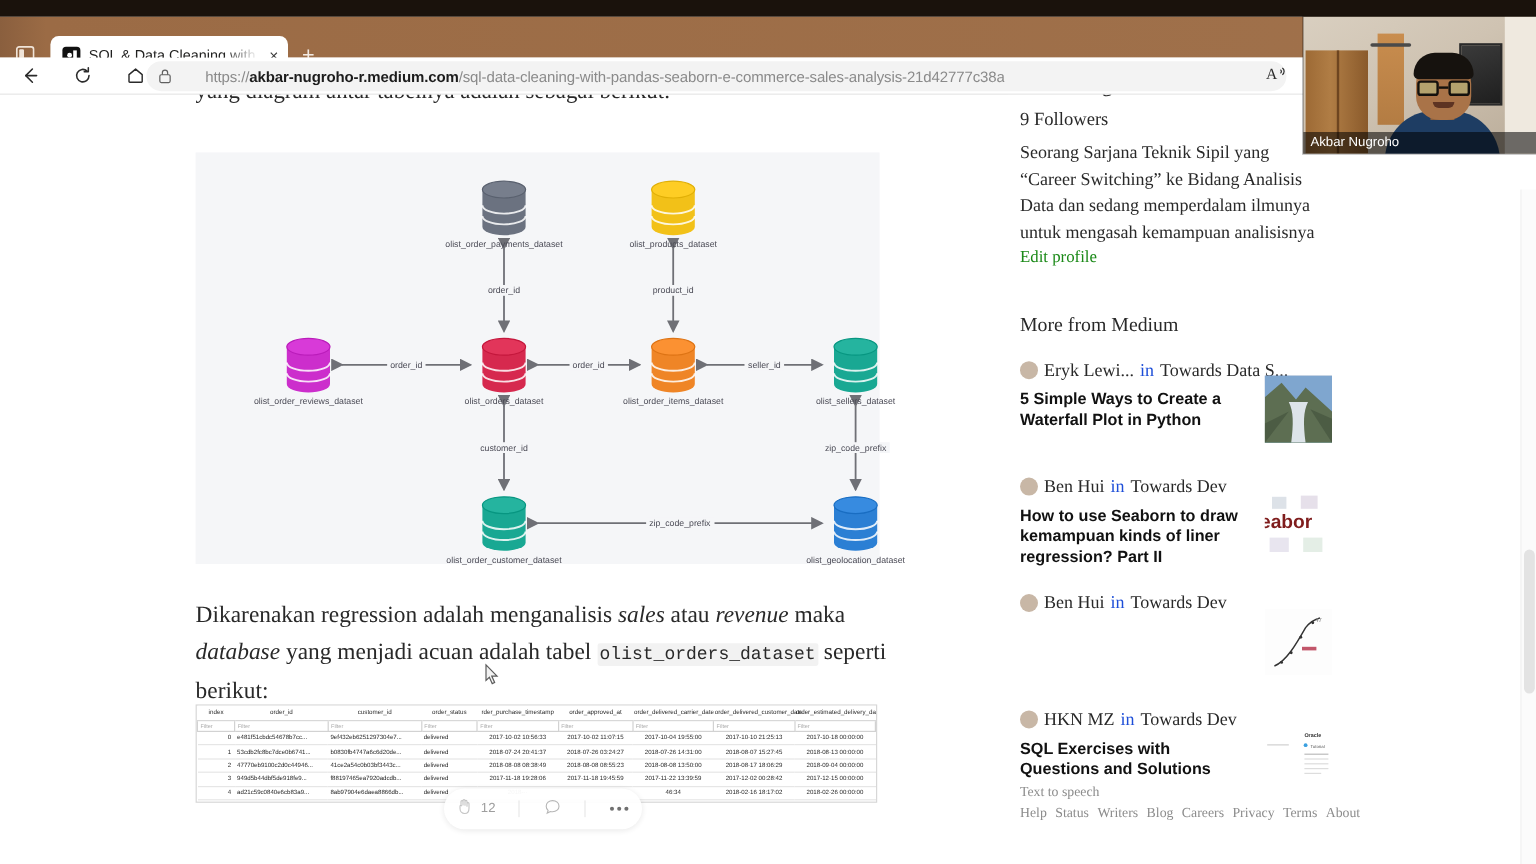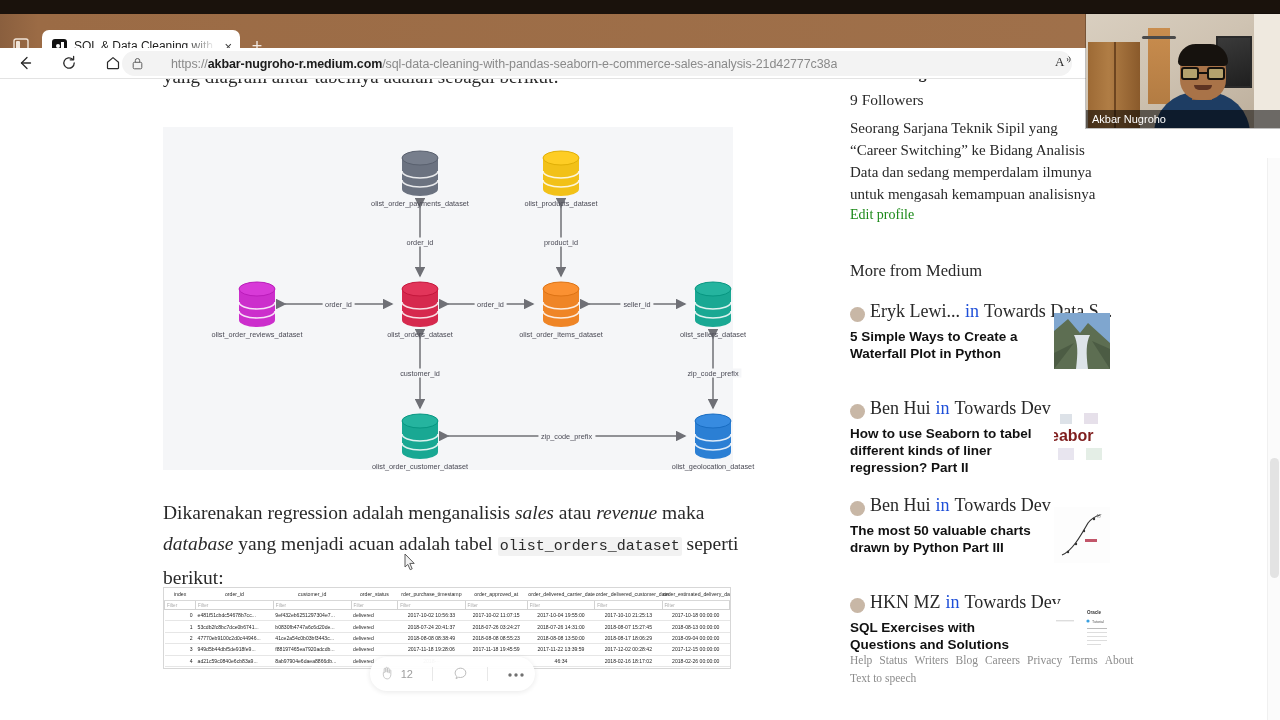--- a/index.html
+++ b/index.html
@@ -176,21 +176,21 @@
     font-size: 15px; line-height: 22px; color: #292929;
   }
   .edit-profile {
     position:absolute; left:10px; top: 128px; font-size: 14px; color:#1a8917;
   }
   .more-title {
     position:absolute; left:10px; top: 182px; font-size: 16.5px; color:#292929;
   }
 
   .mitem { position:absolute; left:10px; width: 250px; }
-  .mitem .byline { display:flex; align-items:flex-end; gap:5px; font-size:18px; color:#292929; white-space:nowrap; }
+  .mitem .byline { display:flex; align-items:flex-start; gap:5px; font-size:15px; color:#292929; white-space:nowrap; }
   .mitem .byline .in { color:#1d4ed8; }
   .mitem .avatar {
     width: 15px; height:15px; border-radius:50%; flex:0 0 auto; overflow:hidden;
     background:#c8b7a6; position:relative;
   }
   .mitem .headline {
     margin-top: 6px; font-family:"Liberation Sans", sans-serif;
     font-size: 13.5px; font-weight: 700; line-height: 17px; color:#111;
     width: 185px;
   }
@@ -596,37 +596,36 @@
                 <path d="M56 36 L38 28 L56 56 z" fill="#4c5c44"></path>
               </svg></div>
           </div>
           <div class="mitem" style="top: 319px;">
             <div class="byline">
               <span class="avatar"></span>
               <span>Ben Hui</span>
               <span class="in">in</span>
               <span>Towards Dev</span>
             </div>
-            <div class="headline">How to use Seaborn to tabel different kinds of liner regression? Part II</div>
+            <div class="headline">How to use Seaborn to draw kemampuan kinds of liner regression? Part II</div>
             <div class="thumb" style="background:#ffffff;">
               <div style="font-family:'Liberation Sans',sans-serif;font-size:16px;font-weight:700;color:#7f1d1d;position:absolute;left:-4px;top:17px;">eabor</div>
               <div style="position:absolute;left:6px;top:4px;width:12px;height:10px;background:#dde2e8;"></div>
               <div style="position:absolute;left:30px;top:3px;width:14px;height:11px;background:#e6e0ea;"></div>
               <div style="position:absolute;left:4px;top:38px;width:16px;height:12px;background:#e8e5ef;"></div>
               <div style="position:absolute;left:32px;top:38px;width:16px;height:12px;background:#e4eee6;"></div>
             </div>
           </div>
           <div class="mitem" style="top: 416px;">
             <div class="byline">
               <span class="avatar"></span>
               <span>Ben Hui</span>
               <span class="in">in</span>
               <span>Towards Dev</span>
             </div>
-            <div class="headline">The most 50 valuable charts drawn by Python Part III</div>
             <div class="thumb" style="background:#ffffff;"><svg width="56" height="56" viewBox="0 0 56 56">
                 <rect width="56" height="56" fill="#fdfdfd"></rect>
                 <path d="M8 48 C18 44 26 30 34 16 C38 11 42 9 46 8" stroke="#333" stroke-width="1.2" fill="none"></path>
                 <circle cx="14" cy="45" r="1.2" fill="#333"></circle>
                 <circle cx="22" cy="37" r="1.2" fill="#333"></circle>
                 <circle cx="30" cy="24" r="1.2" fill="#333"></circle>
                 <circle cx="40" cy="12" r="1.2" fill="#333"></circle>
                 <rect x="31" y="32" width="12" height="3" fill="#c2566a"></rect>
                 <text x="42" y="11" font-size="5" fill="#777" font-family="Liberation Sans, sans-serif">47</text>
               </svg></div>
@@ -648,22 +647,22 @@
                 <rect x="33" y="24" width="20" height="1" fill="#bbb"></rect>
                 <rect x="33" y="28" width="20" height="1" fill="#ddd"></rect>
                 <rect x="33" y="32" width="20" height="1" fill="#ddd"></rect>
                 <rect x="33" y="36" width="20" height="1" fill="#ddd"></rect>
                 <rect x="33" y="40" width="14" height="1" fill="#ddd"></rect>
               </svg></div>
           </div>
         </div>
 
       <div class="footer-links">
+        <div>Text to speech</div>
         <div id="footer-row"><span>Help</span><span>Status</span><span>Writers</span><span>Blog</span><span>Careers</span><span>Privacy</span><span>Terms</span><span>About</span></div>
-        <div>Text to speech</div>
       </div>
     </div>
 
     <div class="scrollbar">
       <div class="scroll-thumb"></div>
     </div>
   </div>
 
   <div class="webcam">
     <div class="wc-wall"></div>

